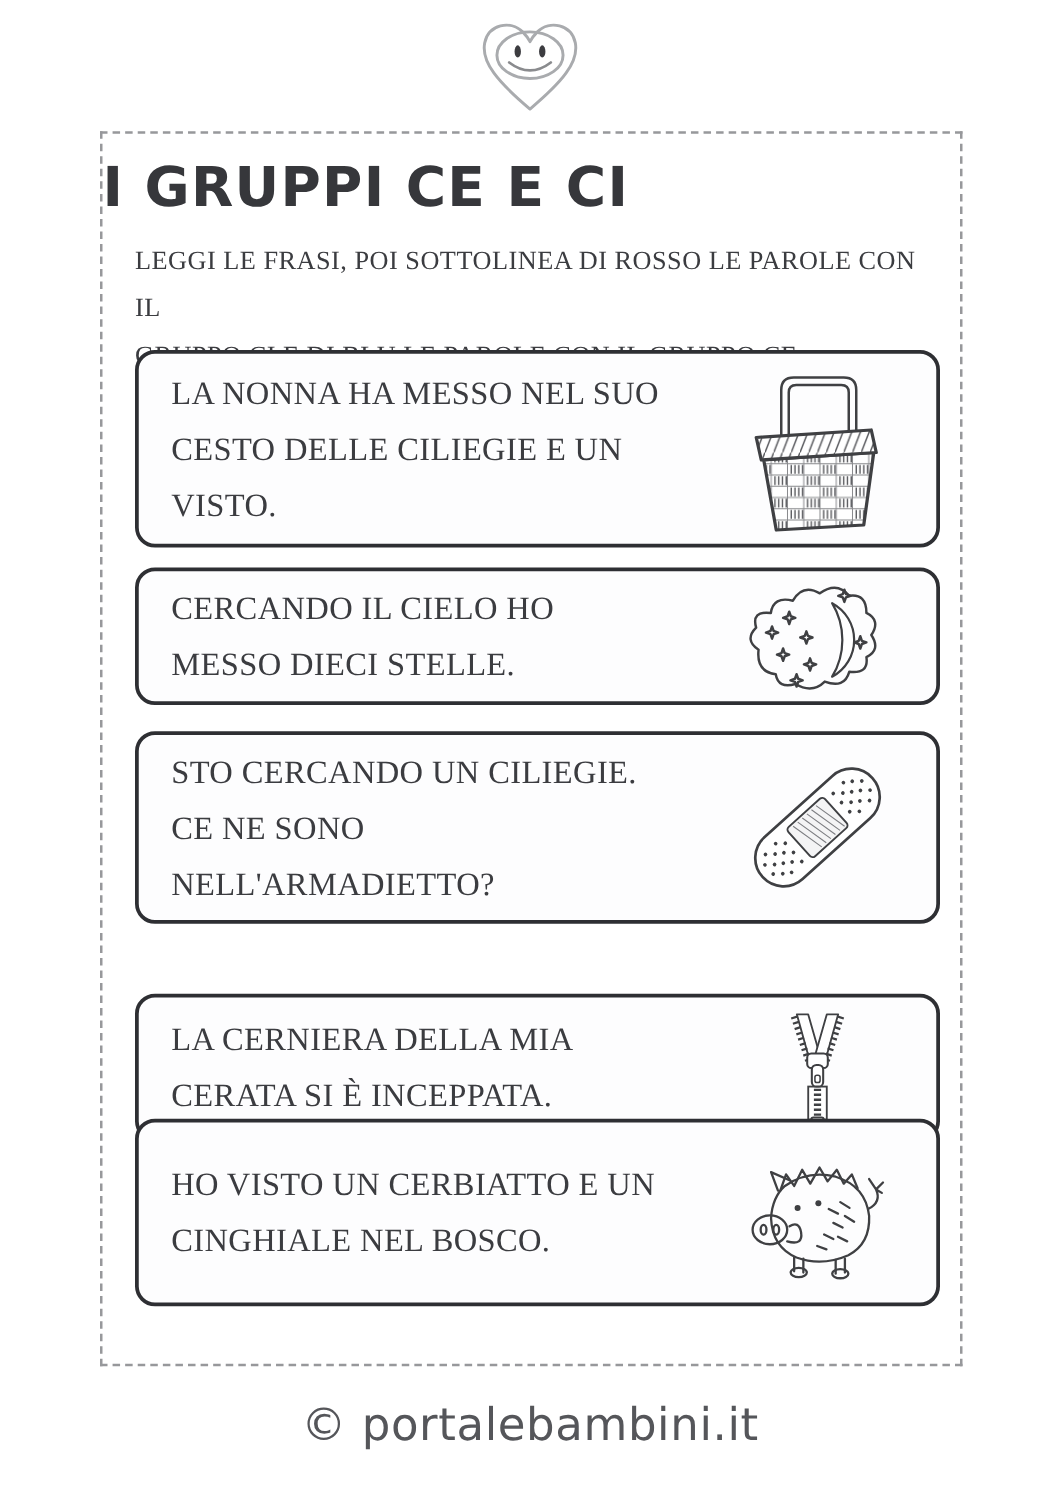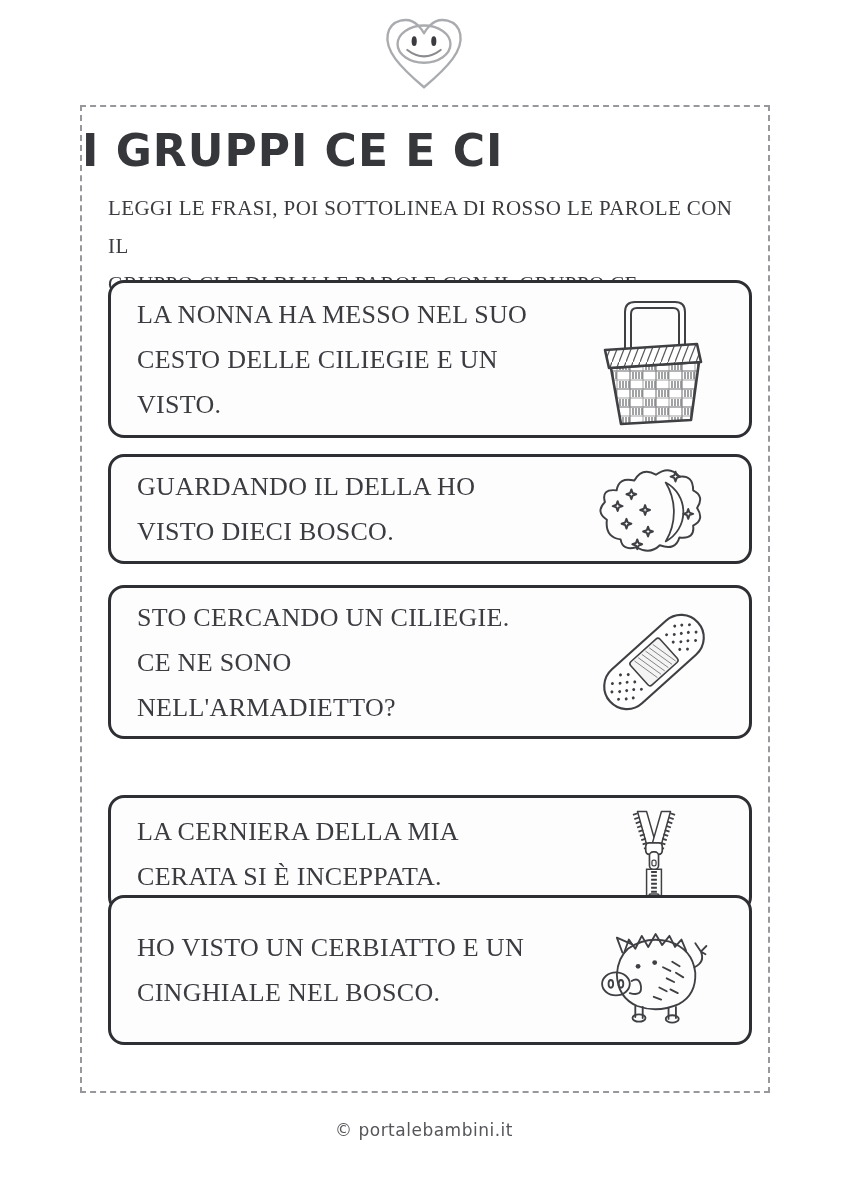--- a/index.html
+++ b/index.html
@@ -37,21 +37,21 @@
   .card-4 { top:652px; height:118px;margin-top:36px; }
   .card-5 { top:788px; height:150px; }
   .sentence { font-size:26px; line-height:45px; color:#3b3c40; letter-spacing:0.3px; }
   .illu { flex:0 0 auto; }
   .illu.basket  { margin-right:10px; }
   .illu.sky     { margin-right:14px; }
   .illu.zipper  { margin-right:36px; }
   .illu.boar    { margin-right:12px; }
   .footer {
     position:absolute; top:1120px; left:0; width:848px; text-align:center;
-    font-family:"DejaVu Sans", sans-serif; font-size:17px; color:#55565a;
+    font-family:"DejaVu Sans", sans-serif; font-size:36px; color:#55565a;
     letter-spacing:0.5px;
   }
   .ink   { stroke:#3f4043; fill:none; stroke-width:2; stroke-linecap:round; stroke-linejoin:round; }
   .soft  { stroke:#a9abae; fill:none; stroke-width:2.4; stroke-linecap:round; stroke-linejoin:round; }
   svg { display:block; }
 </style>
 </head>
 <body>
 
 <div>
@@ -102,22 +102,22 @@
           <path d="M20,78 L108,72 L100,130 L30,134 Z" fill="#ffffff"></path>
           <path d="M20,78 L108,72 L100,130 L30,134 Z" fill="url(#weave)" stroke="#3f4043" stroke-width="2.6" stroke-linejoin="round"></path>
           <path d="M14,60 L106,54 L110,72 L18,78 Z" fill="#ffffff"></path>
           <path d="M14,60 L106,54 L110,72 L18,78 Z" fill="url(#rimweave)" stroke="#3f4043" stroke-width="2.6" stroke-linejoin="round"></path>
         </svg>
       </div>
     </div>
 
     <div class="card card-2">
       <div class="sentence">
-        <div>GUARDANDO IL DELLA HO</div>
-        <div>VISTO DIECI BOSCO.</div>
+        <div>CERCANDO IL CIELO HO</div>
+        <div>MESSO DIECI STELLE.</div>
       </div>
       <div class="illu sky">
         <svg width="118" height="100" viewBox="0 0 120 102">
           <path class="ink" fill="#ffffff" d="M16,62 Q4,54 14,44 Q10,30 26,32 Q28,18 44,22 Q52,8 66,16 Q80,6 90,18 Q104,16 104,32 Q116,38 108,50 Q116,62 104,68 Q106,82 90,80 Q86,94 70,88 Q60,98 46,90 Q32,94 30,82 Q14,80 16,62 Z"></path>
           <path d="M76,24 A34,34 0 0 1 76,84 A58,58 0 0 0 76,24 Z" fill="#ffffff" stroke="#3f4043" stroke-width="1.8" stroke-linejoin="round"></path>
           <path class="ink" stroke-width="1.2" fill="#ffffff" d="M27,43 L28.3,46.7 L32,48 L28.3,49.3 L27,53 L25.7,49.3 L22,48 L25.7,46.7 Z"></path>
           <path class="ink" stroke-width="1.2" fill="#ffffff" d="M41,31 L42.3,34.7 L46,36 L42.3,37.3 L41,41 L39.7,37.3 L36,36 L39.7,34.7 Z"></path>
           <path class="ink" stroke-width="1.2" fill="#ffffff" d="M55,47 L56.3,50.7 L60,52 L56.3,53.3 L55,57 L53.7,53.3 L50,52 L53.7,50.7 Z"></path>
           <path class="ink" stroke-width="1.2" fill="#ffffff" d="M36,61 L37.3,64.7 L41,66 L37.3,67.3 L36,71 L34.7,67.3 L31,66 L34.7,64.7 Z"></path>
           <path class="ink" stroke-width="1.2" fill="#ffffff" d="M58,69 L59.3,72.7 L63,74 L59.3,75.3 L58,79 L56.7,75.3 L53,74 L56.7,72.7 Z"></path>

